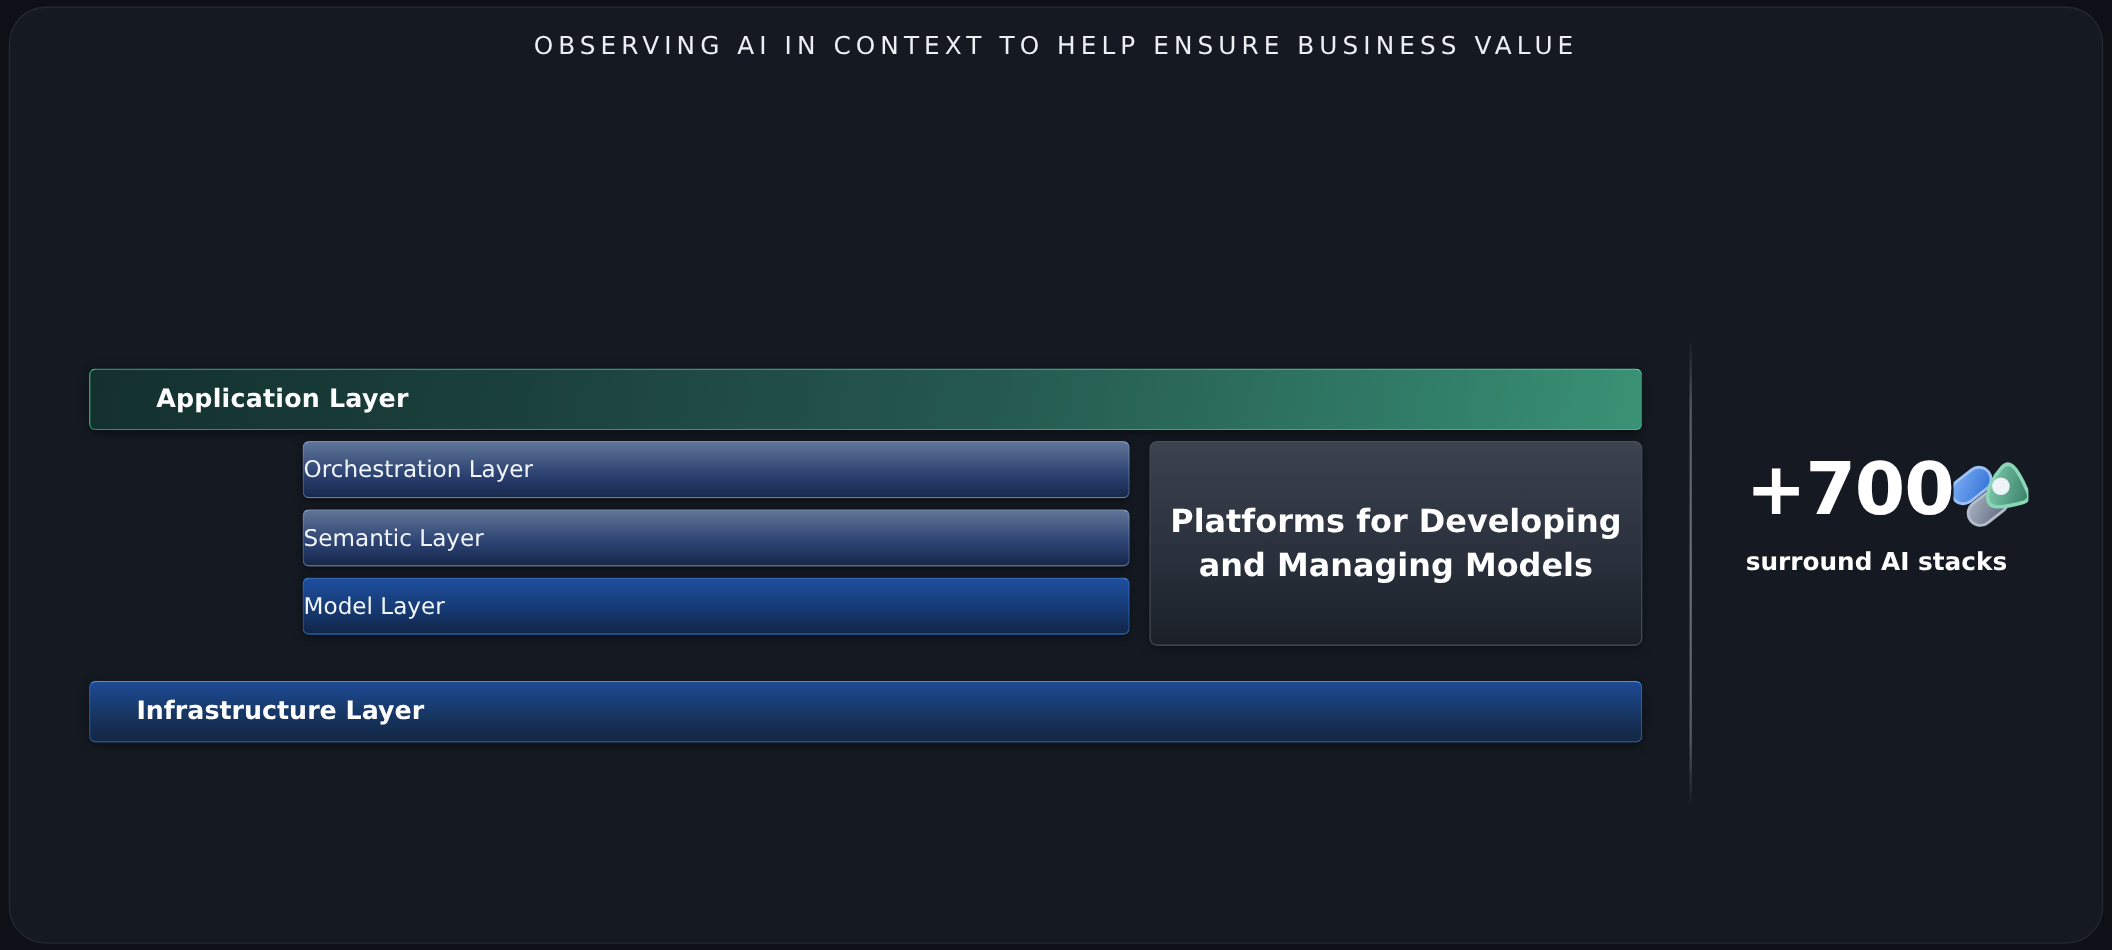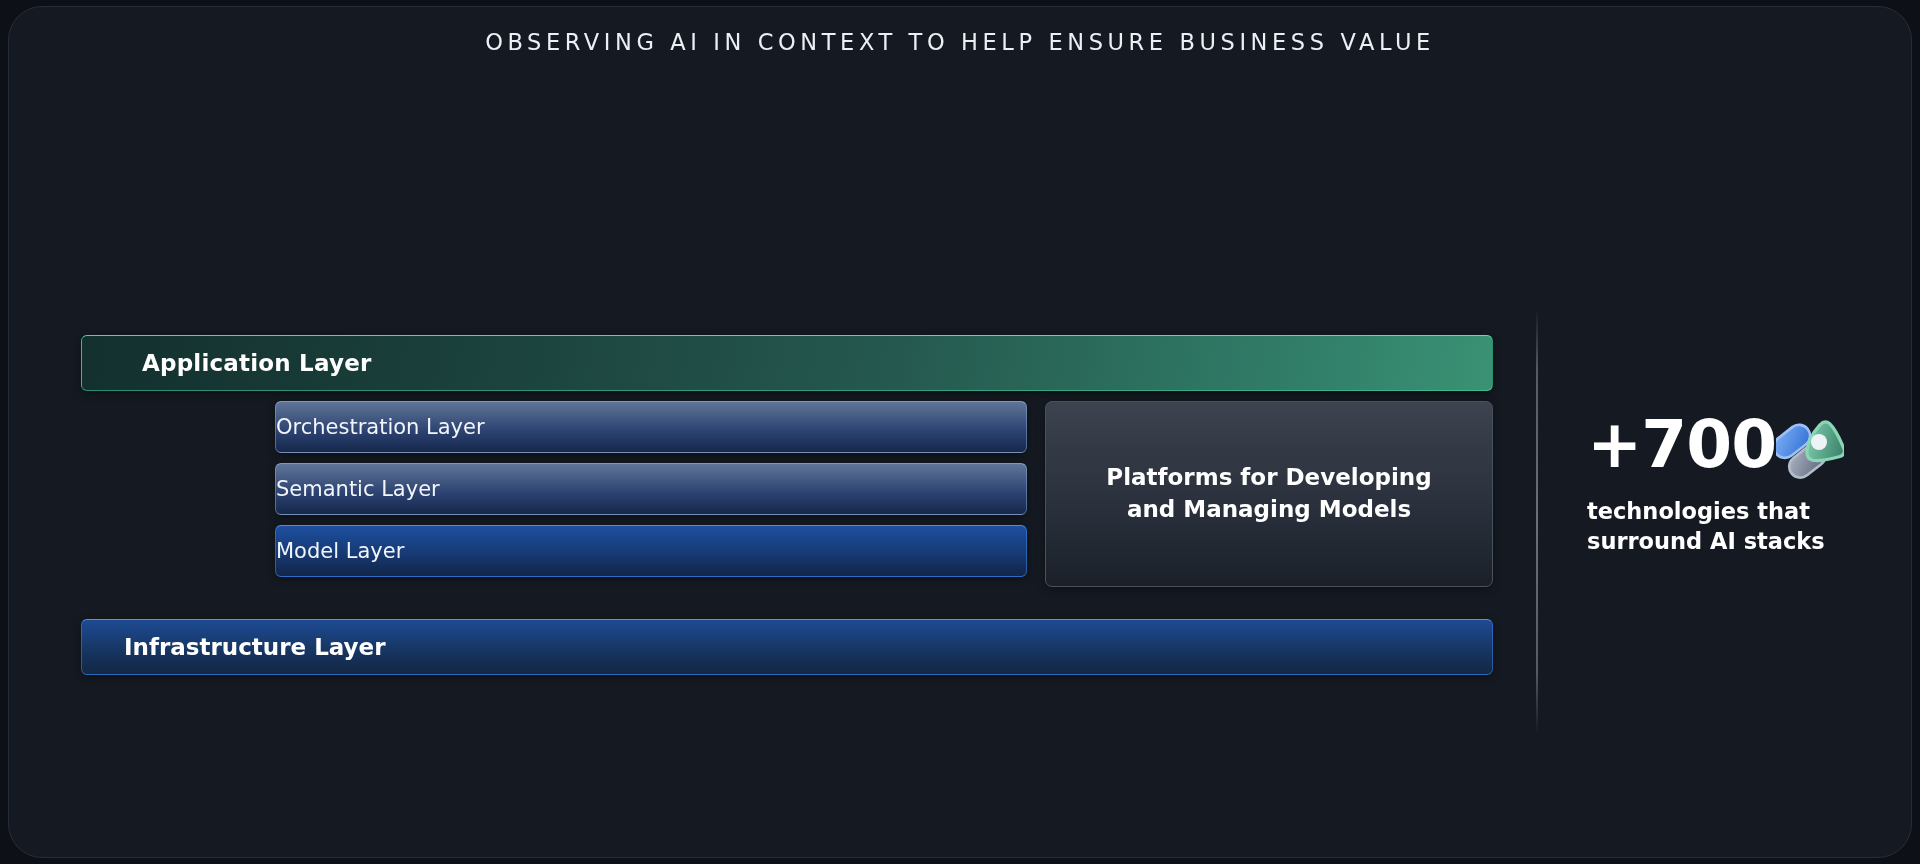--- a/index.html
+++ b/index.html
@@ -144,21 +144,21 @@
     height: 186px;
     border-radius: 7px;
     border: 1px solid #4a515e;
     background: linear-gradient(180deg, #3e444f 0%, #353b46 22%, #2a313d 55%, #20262f 85%, #1b2028 100%);
     display: flex;
     align-items: center;
     justify-content: center;
     box-shadow: 0 2px 10px rgba(0,0,0,0.4);
   }
   #platforms-box .box-text {
-    font-size: 23px;
+    font-size: 29px;
     font-weight: bold;
     color: #ffffff;
     text-align: center;
     line-height: 1.38;
   }
 
   
   #infra-layer {
     margin-top: 20px;
     width: 1412px;
@@ -290,18 +290,17 @@
         <g transform="rotate(-38 34 34)">
           <rect x="2" y="9" width="40" height="22" rx="11" fill="url(#gBlue)" stroke="#9dc1f7" stroke-width="2.6"></rect>
         </g>
 
         <path d="M63 20.5 Q65.5 28 63 48.5 Q62 55 55.5 54 Q36 49 30 43.5 Q25.5 39 29.5 33 Q37 22 54 16.5 Q61 14.5 63 20.5 Z" fill="url(#gGreen)" stroke="#8ad6b5" stroke-width="3.2" transform="rotate(-30 44 34)"></path>
 
         <circle cx="43" cy="31" r="8" fill="#eef3f8"></circle>
       </svg>
     </div>
     <div id="stat-caption">
-      <div>technologies that</div>
       <div>surround AI stacks</div>
     </div>
   </div>
 
 </div>
 
 </body></html>

